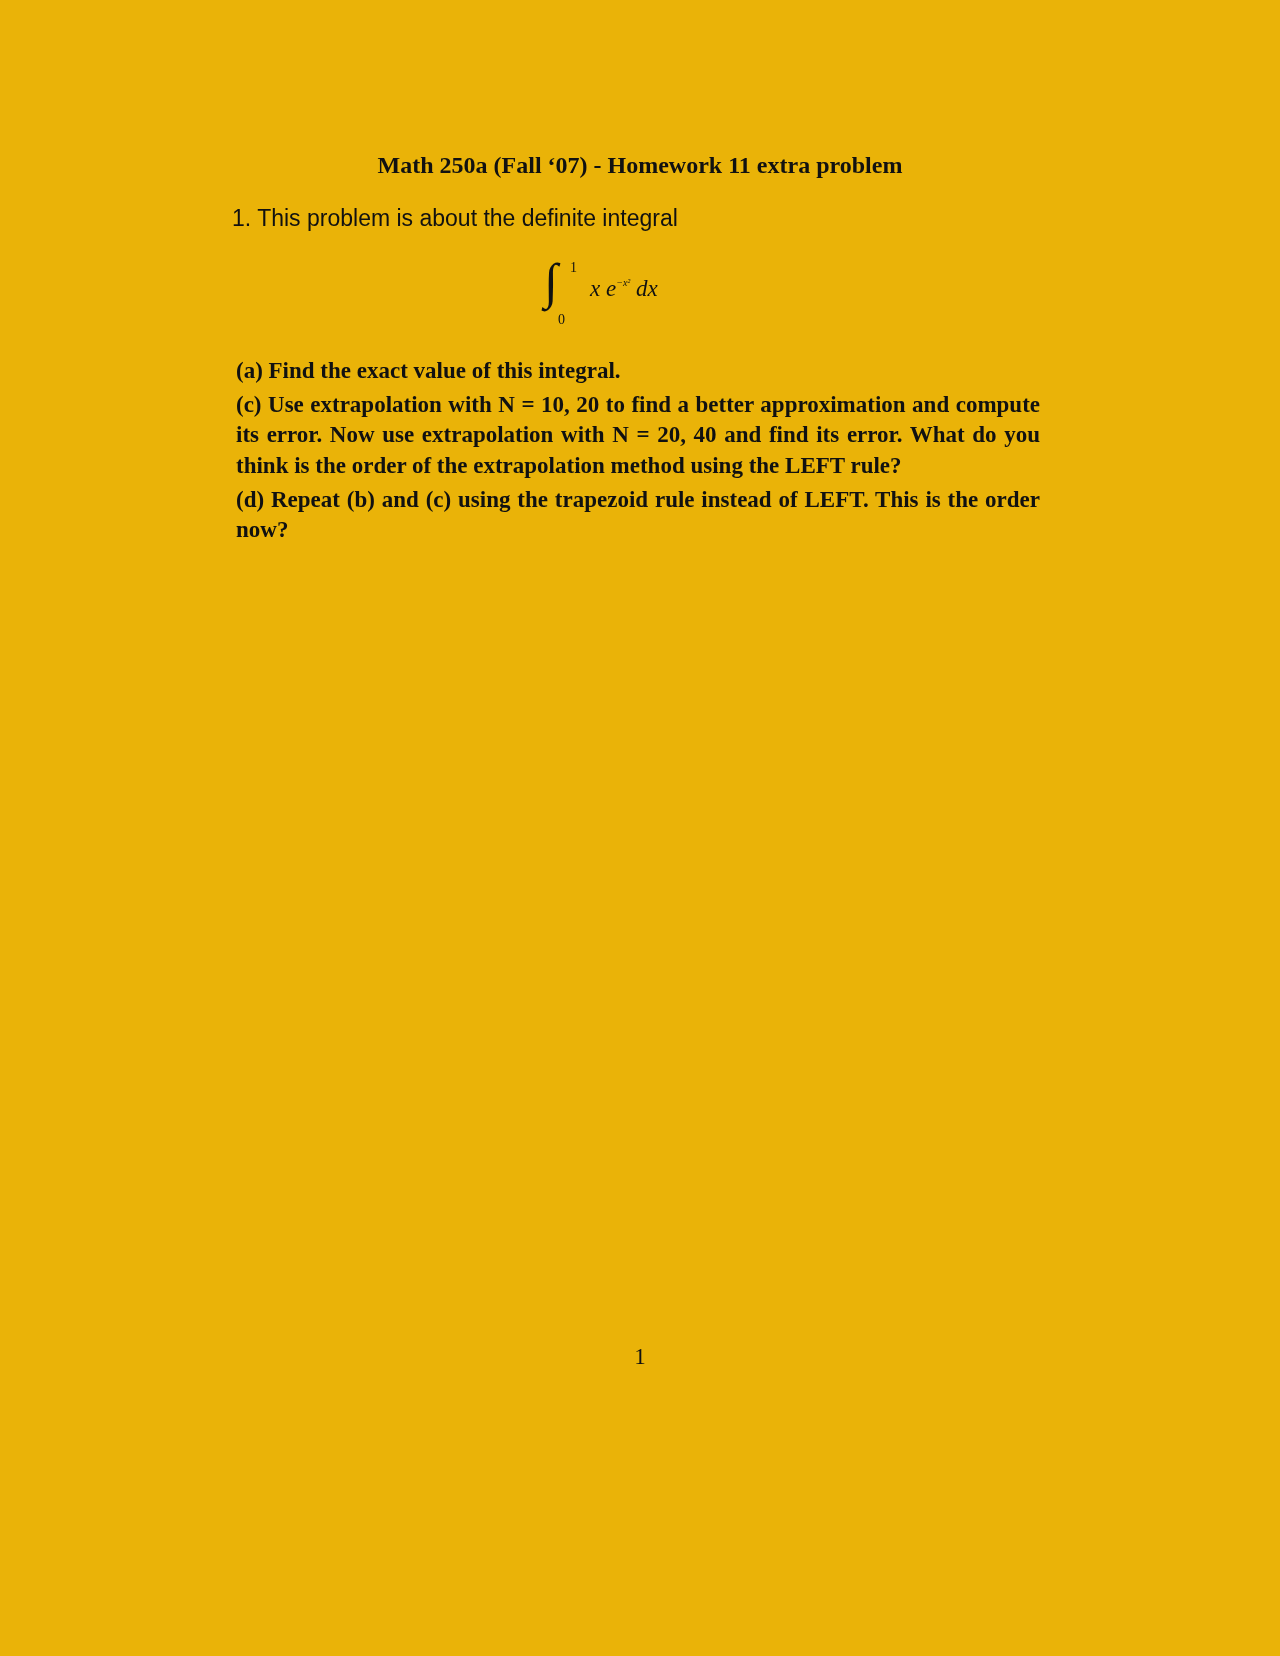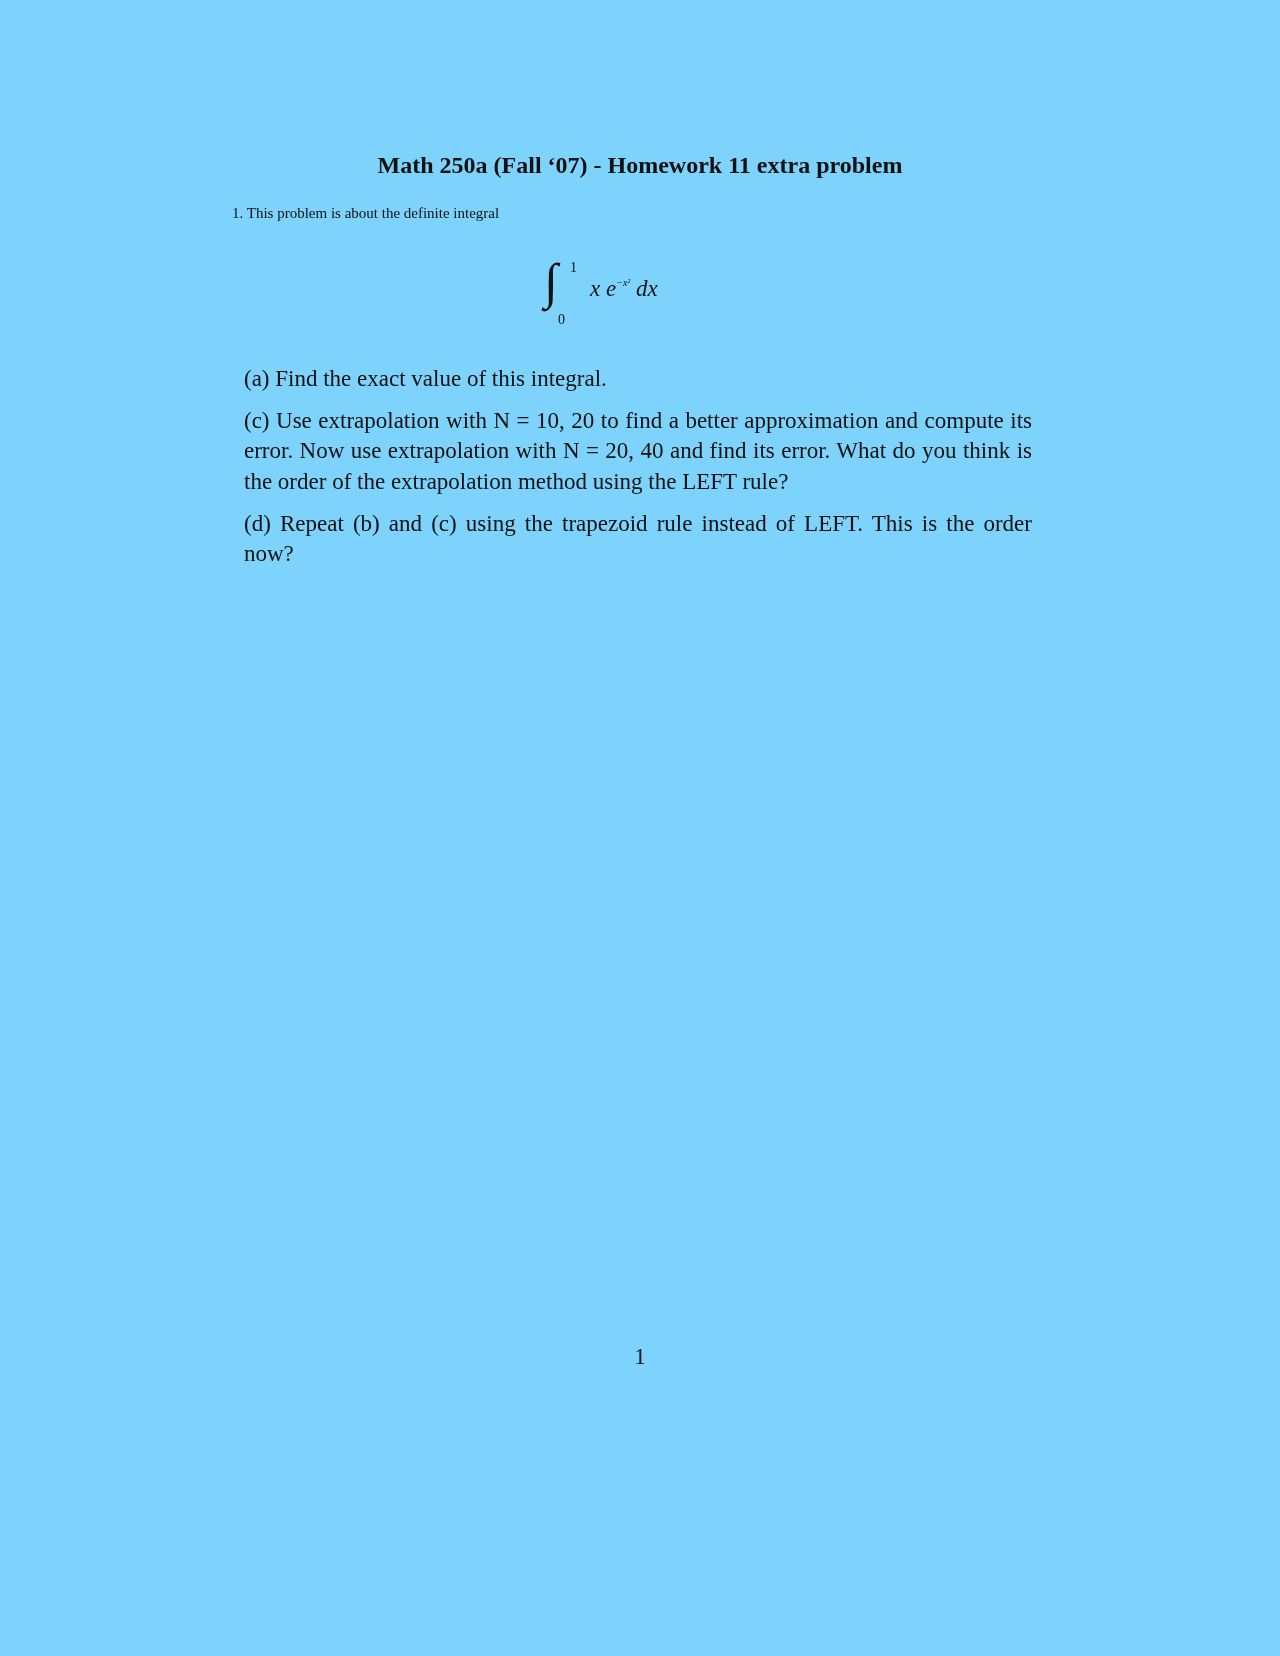--- a/index.html
+++ b/index.html
@@ -1,27 +1,27 @@
 <!DOCTYPE html>
 <html><head>
 <meta charset="utf-8">
 <style>
   html, body { margin:0; padding:0; background:#ffffff; }
   body { width:1280px; height:1656px; position:relative; font-family:"DejaVu Serif","Liberation Serif",serif; color:#111; }
-  .page { position:absolute; left:0; top:0; width:1280px; height:1656px; background:#7dd3fc; }
+  .page { position:absolute; left:0; top:0; width:1280px; height:1656px; background:#eab308; }
   .title { position:absolute; left:0; width:1280px; top:152px; text-align:center; font-weight:bold; font-size:24px; font-family:"Liberation Serif",serif; }
-  .intro { position:absolute; left:232px; top:205px; font-size:15px; font-family:Liberation Serif, serif; }
+  .intro { position:absolute; left:232px; top:205px; font-size:23px; font-family:Liberation Sans, sans-serif; }
   .formula { position:absolute; left:544px; top:262px; font-family:"Liberation Serif",serif; font-size:24px; width:180px; height:70px; }
   .integral { position:absolute; left:0; top:-6px; font-size:50px; font-style:normal; line-height:1; }
   .upper { position:absolute; left:26px; top:-2px; font-size:14px; }
   .lower { position:absolute; left:14px; top:50px; font-size:14px; }
   .integrand { position:absolute; left:46px; top:14px; font-style:italic; font-size:23px; white-space:nowrap; }
   .integrand sup { font-size:10px; vertical-align:10px; }
   .body { position:absolute; left:232px; top:352px; width:812px; font-family:"Liberation Serif",serif; font-size:23px; line-height:30.2px; text-align:justify; }
-  .body p { margin:12px; }
+  .body p { margin:4px;font-weight:bold; }
   .pagenum { position:absolute; left:0; width:1280px; top:1344px; text-align:center; font-family:"Liberation Serif",serif; font-size:23px; }
 </style>
 </head>
 <body>
 
 <div class="page">
   <div class="title">Math 250a (Fall ‘07) - Homework 11 extra problem</div>
   <div class="intro">1. This problem is about the definite integral</div>
 
   <div class="formula">

